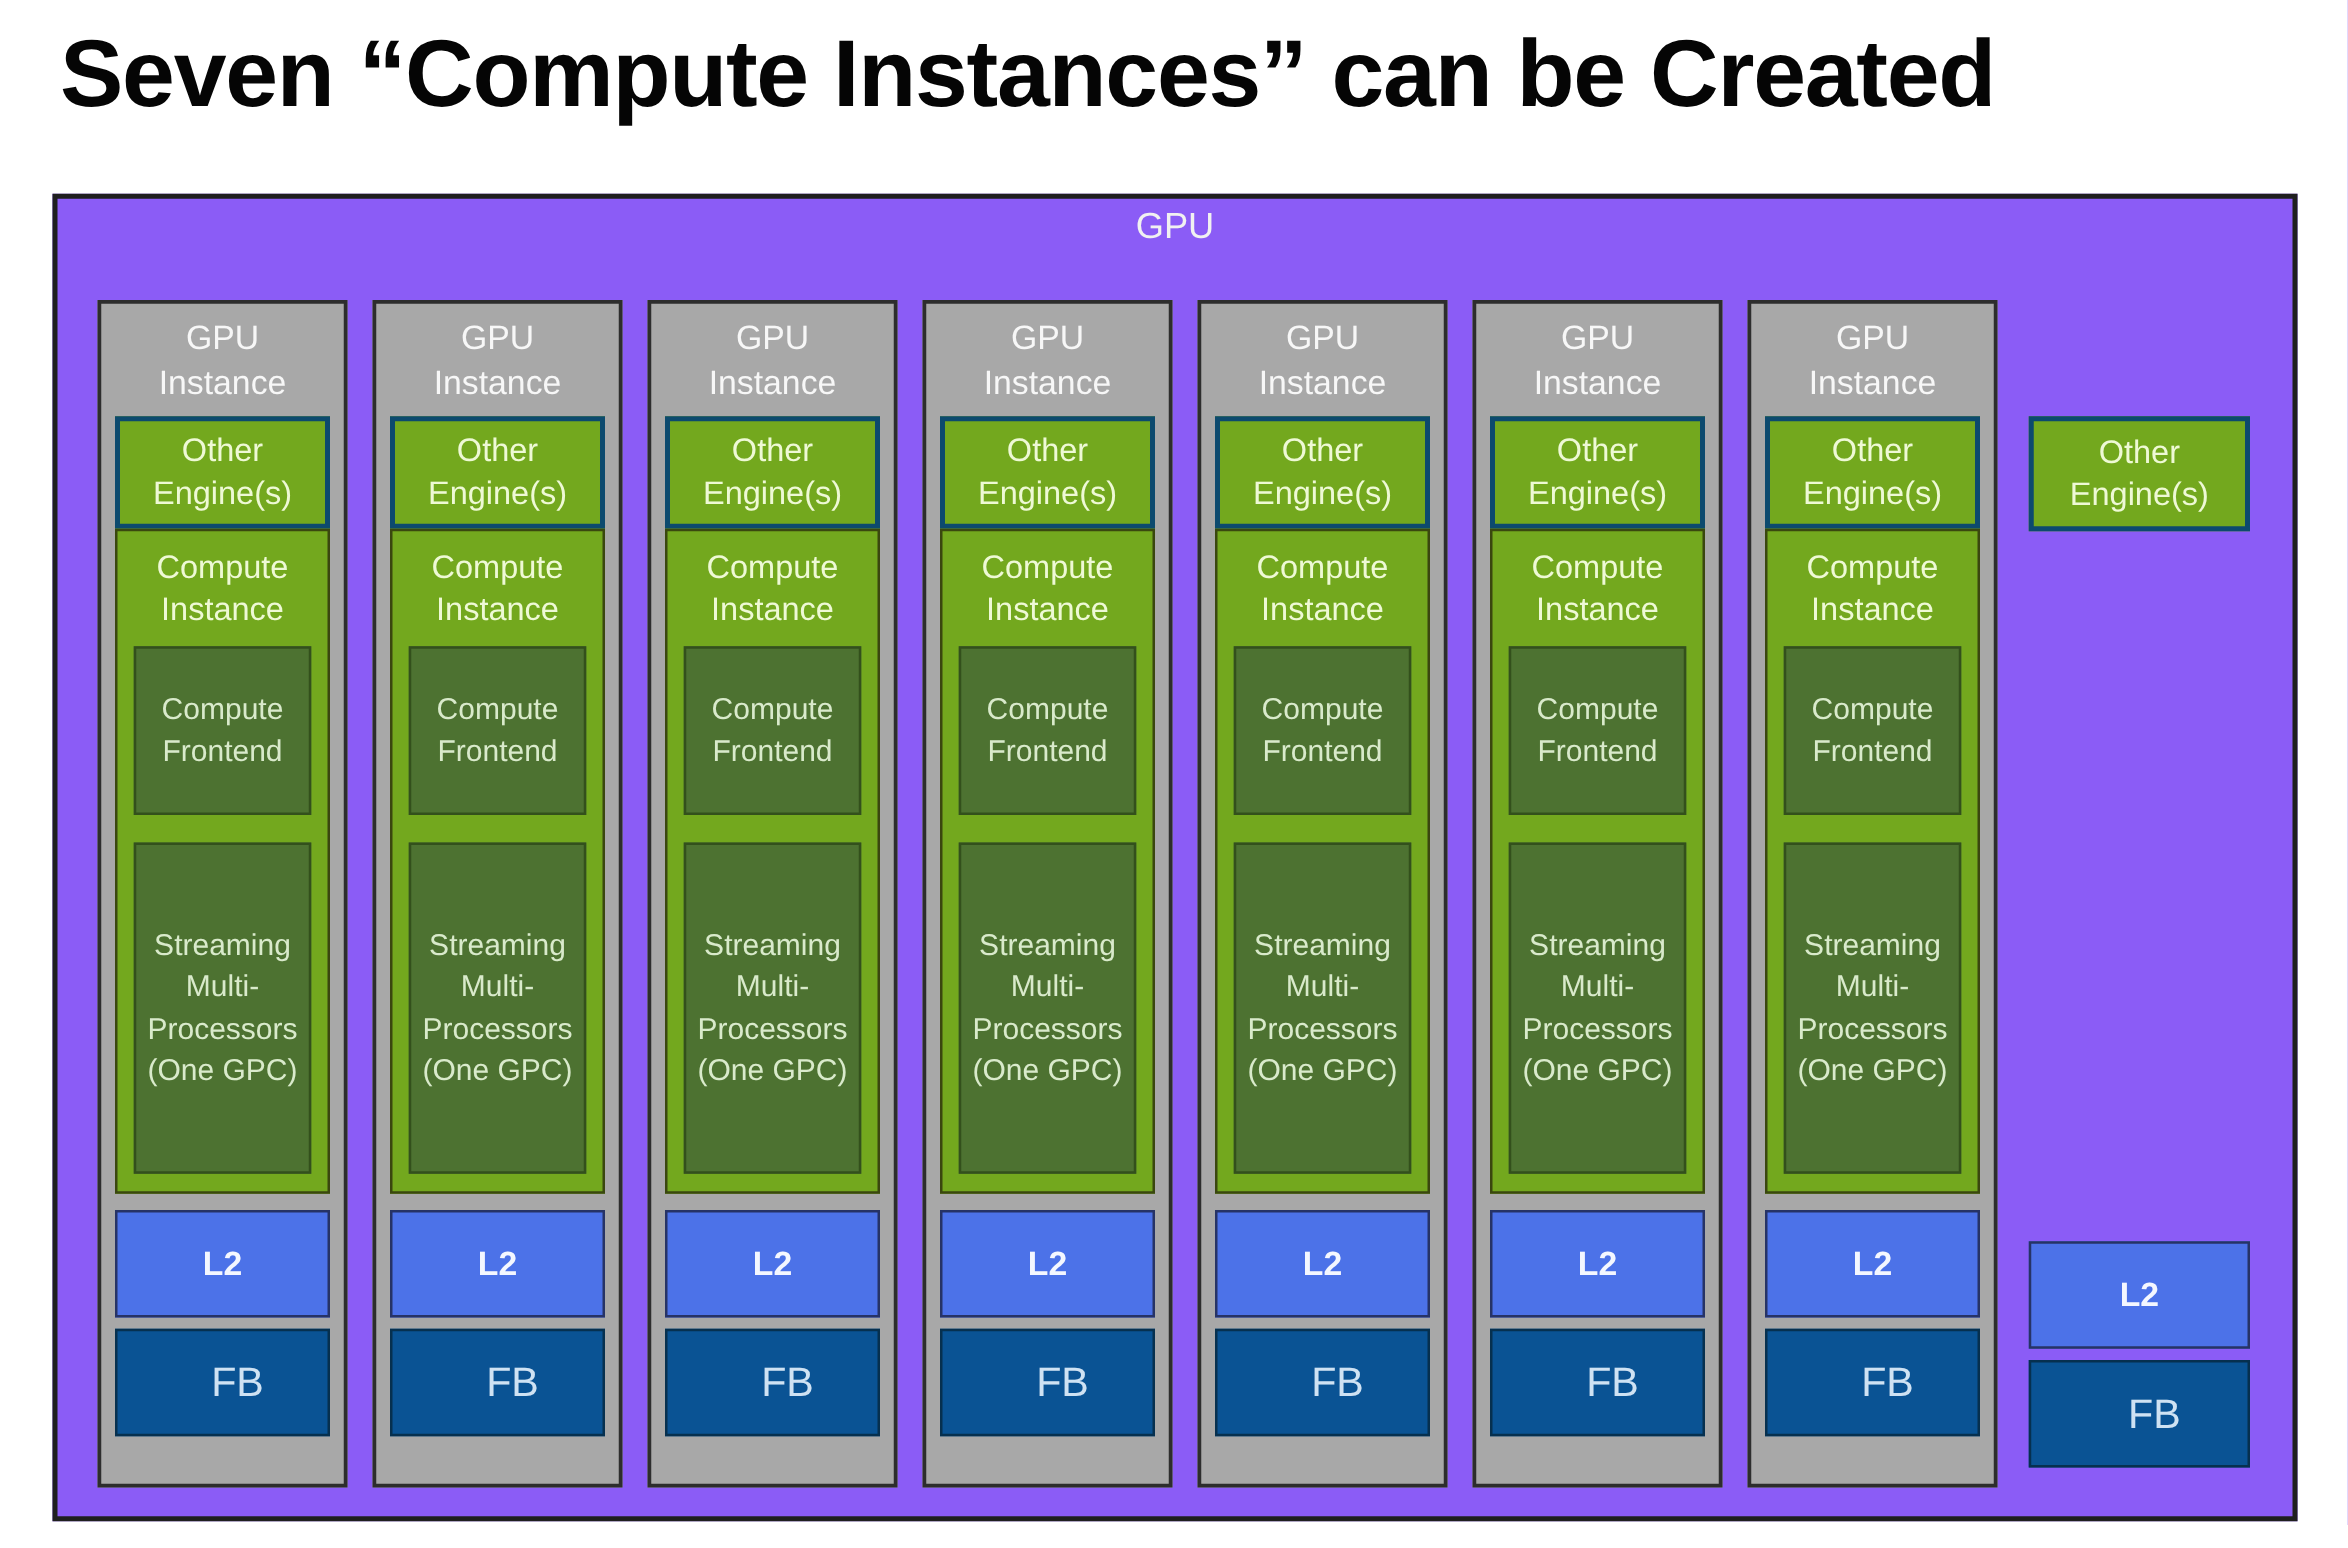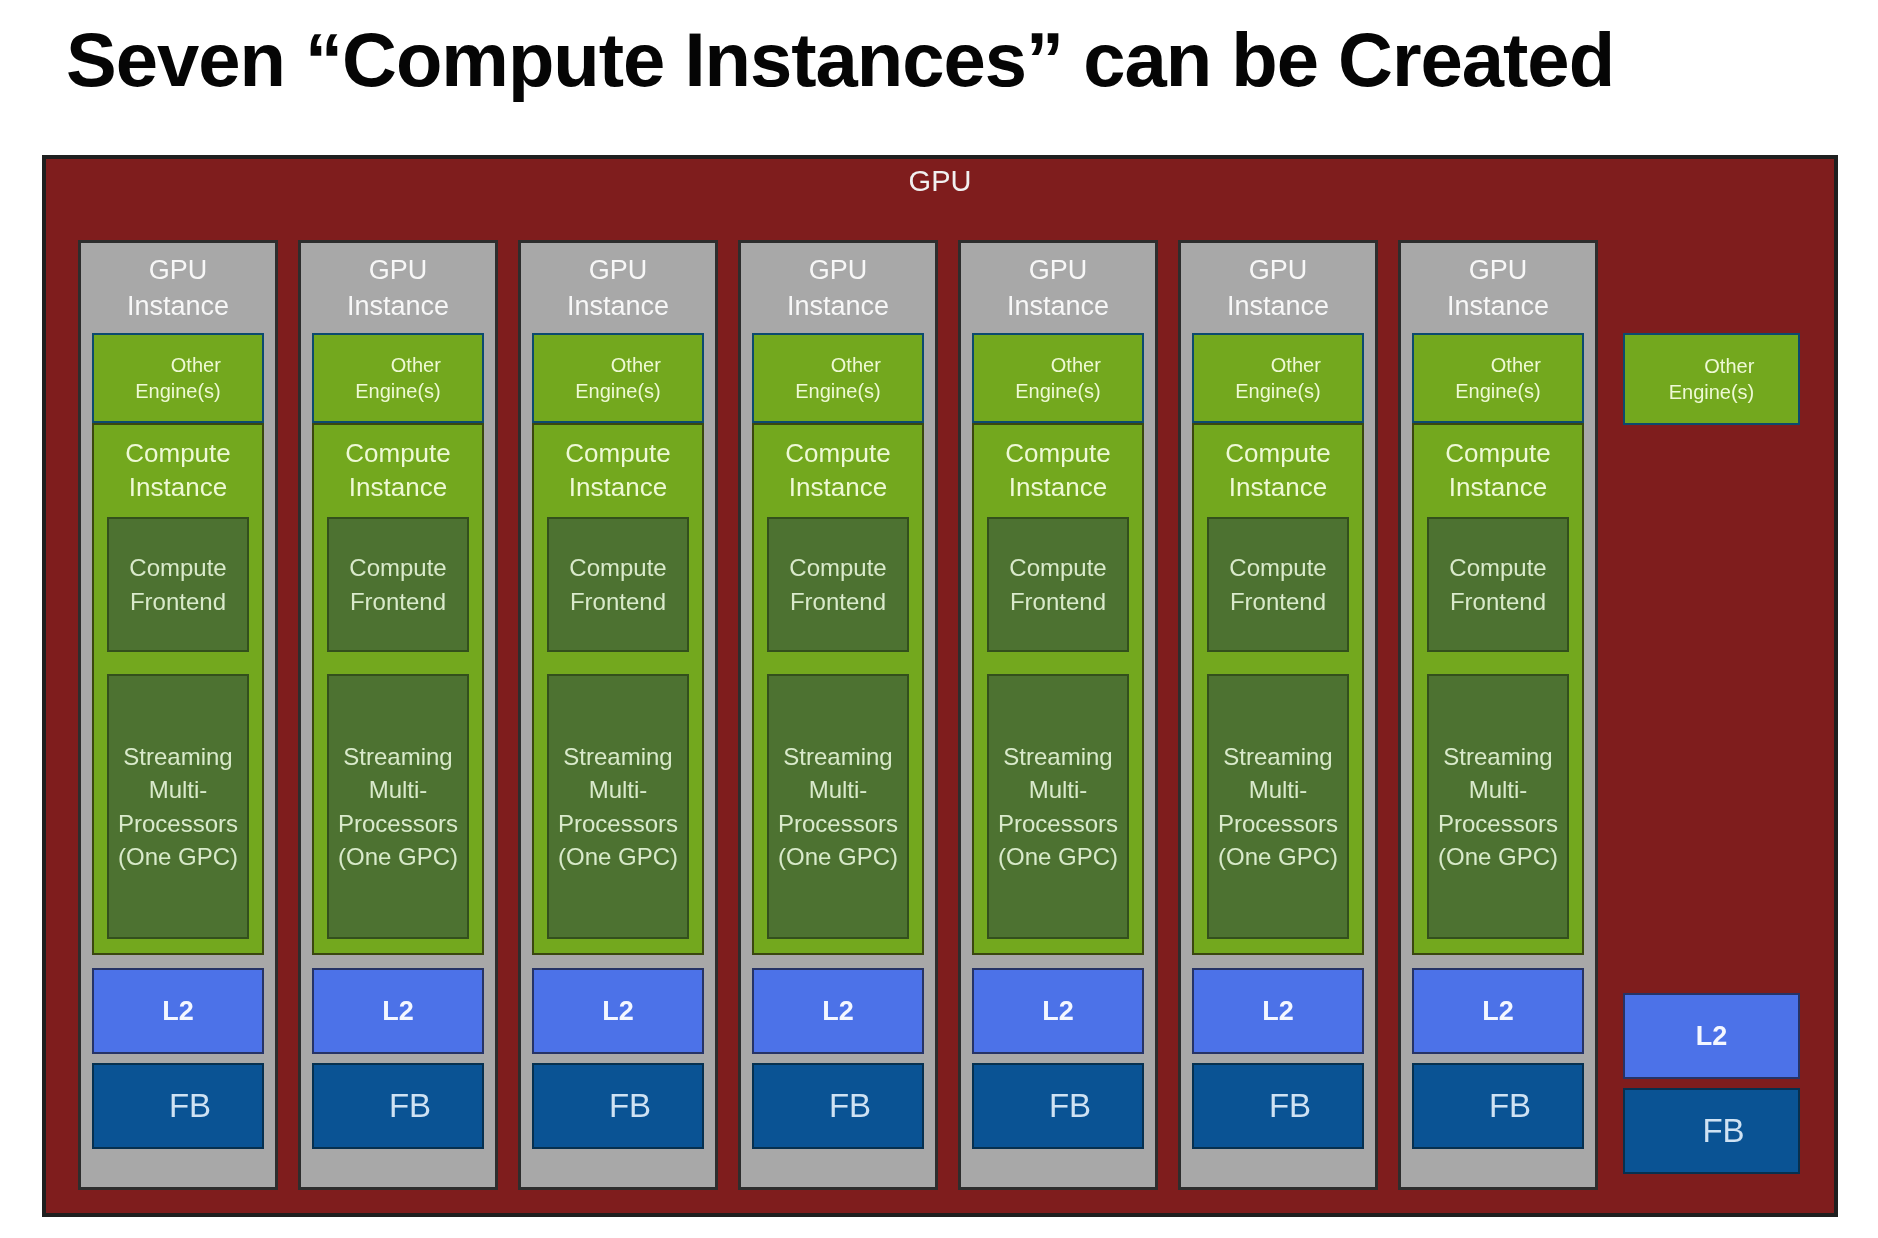--- a/index.html
+++ b/index.html
@@ -1,27 +1,27 @@
 <!DOCTYPE html>
 <html><head>
 <meta charset="utf-8">
 <style>
   html, body { margin:0; padding:0; background:#ffffff; }
   body {
     width:1878px; height:1238px; position:relative; overflow:hidden;
     font-family:"Liberation Sans", sans-serif;
   }
   .slide-title {
-    position:absolute; left:66px; top:16px; width:1790px;
+    position:absolute; left:48px; top:16px; width:1790px;
     font-size:76px; font-weight:bold; color:#050505; letter-spacing:-1px;
     white-space:nowrap;
   }
   .gpu-box {
     position:absolute; left:42px; top:155px; width:1796px; height:1062px;
-    box-sizing:border-box; background:#7f1d1d; border:4px solid #1f1f1f;
+    box-sizing:border-box; background:#8b5cf6; border:4px solid #1f1f1f;
   }
   .gpu-label {
     position:absolute; left:0; right:0; top:6px; text-align:center;
     font-size:29px; color:#f1f1f1;
   }
   .col {
     position:absolute; top:81px; width:200px; height:950px;
     box-sizing:border-box; background:#a8a8a8; border:3px solid #2d2d2d;
     display:flex; flex-direction:column; padding:0 11px;
   }
@@ -29,21 +29,21 @@
   .col4{left:912px}.col5{left:1132px}.col6{left:1352px}
   .col-header {
     height:90px; flex:none; display:flex; align-items:center; justify-content:center;
     text-align:center; color:#f7f7f7; font-size:27px; line-height:1.35;
     white-space:pre-line;
   }
   .bx {
     box-sizing:border-box; display:flex; align-items:center; justify-content:center;
     text-align:center; white-space:pre-line; flex:none;
   }
-  .green  { background:#73a81e; border:2px solid #0c4a6e; color:#eef9d5; font-size:20px; line-height:1.3;text-align:right; }
+  .green  { background:#73a81e; border:4px solid #0c4a6e; color:#eef9d5; font-size:26px; line-height:1.3; }
   .dgreen { background:#4d7231; border:2px solid #33501c; color:#d9eacb; font-size:24px; line-height:1.38; }
   .other  { height:90px; }
   .ci {
     height:532px; flex:none; box-sizing:border-box;
     background:#73a81e; border:2px solid #3a470f;
     display:flex; flex-direction:column; padding:0 13px;
   }
   .ci-label {
     height:92px; flex:none; display:flex; align-items:center; justify-content:center;
     text-align:center; color:#eef9d5; font-size:26px; line-height:1.3; white-space:pre-line;

